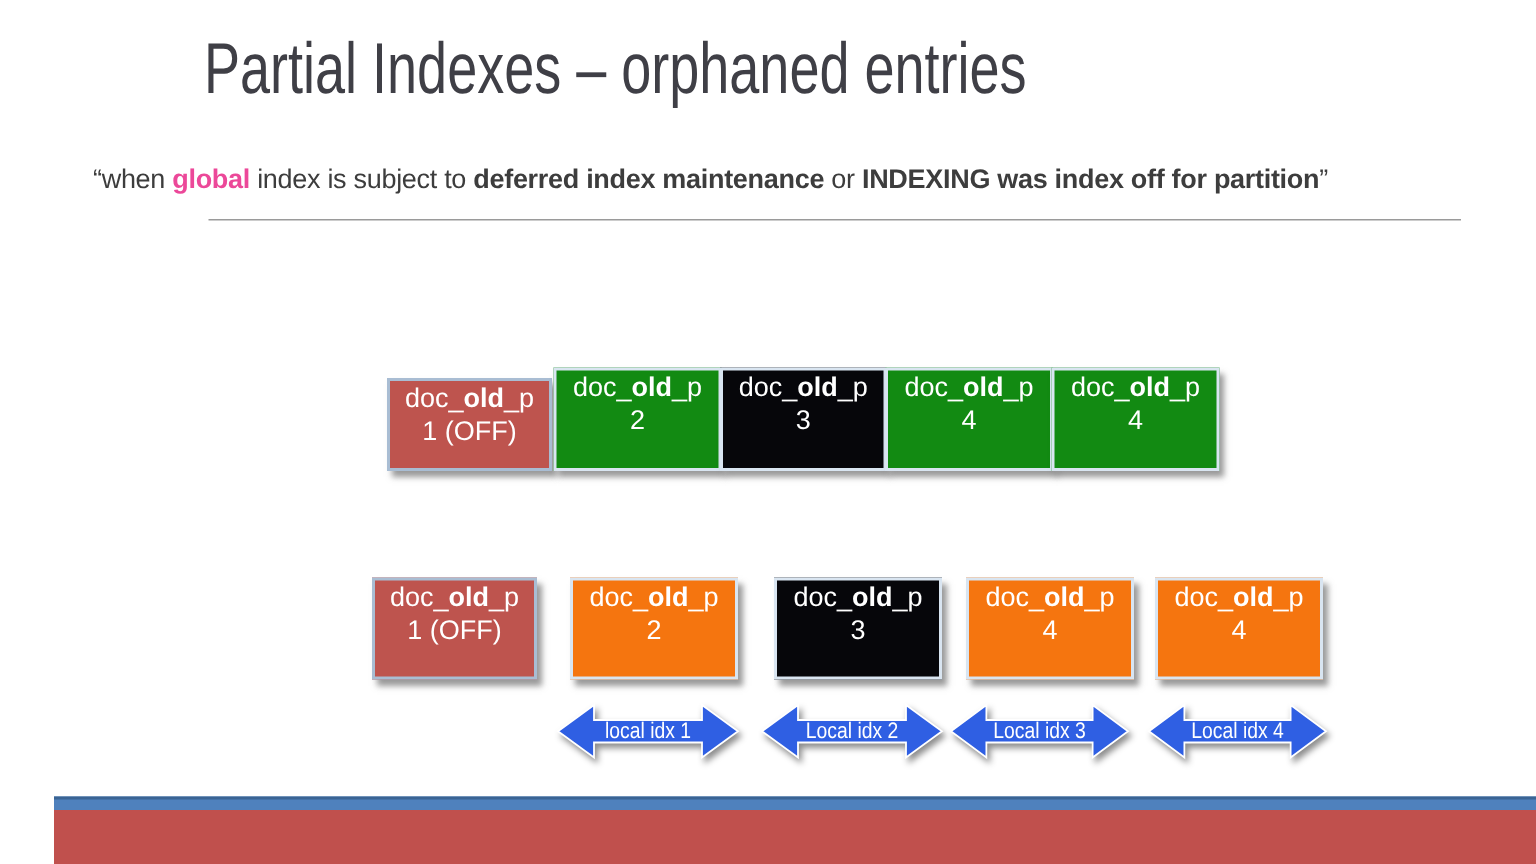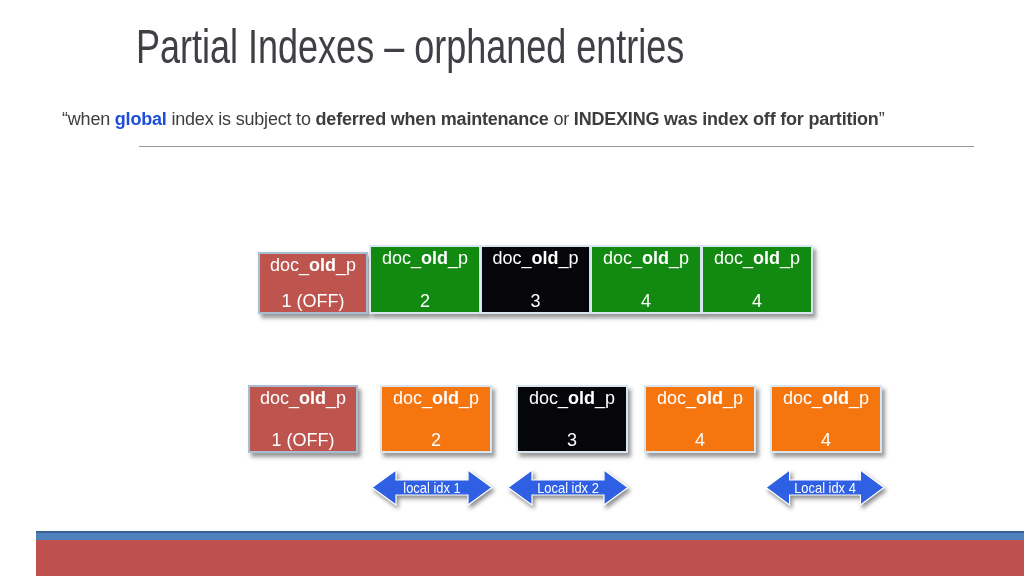--- a/index.html
+++ b/index.html
@@ -5,27 +5,27 @@
   html,body{margin:0;padding:0;background:#fff;}
   .slide{position:relative;width:1024px;height:576px;background:#ffffff;overflow:hidden;
          font-family:"Liberation Sans",sans-serif;margin-left:36px;}
 
   .title{position:absolute;left:100px;top:22px;font-size:48px;font-weight:400;color:#3f3f46;
          white-space:nowrap;transform:scaleX(.75);transform-origin:left top;line-height:1.05;}
 
   .quote{position:absolute;left:26px;top:109px;font-size:18px;letter-spacing:-.2px;
          color:#3d3d3d;white-space:nowrap;}
   .quote b{font-weight:bold;}
-  .accent{color:#1d4ed8;font-weight:bold;}
+  .accent{color:#ec4899;font-weight:bold;}
   .rule{position:absolute;left:103px;top:146px;width:835px;height:1px;background:#9a9a9a;}
 
   .sql{position:absolute;left:28px;top:188px;font-size:20px;color:#3d3d3d;white-space:nowrap;}
 
   .pbox{position:absolute;box-sizing:border-box;color:#fff;text-align:center;
-        display:flex;flex-direction:column;justify-content:space-between;
+        display:flex;flex-direction:column;justify-content:flex-start;
         font-size:18px;line-height:22px;
         border:2px solid #d9e5f1;box-shadow:3px 4px 4px rgba(70,70,70,.55);}
   .green{background:#128A12;}
   .black{background:#06060a;}
   .orange{background:#F5750F;}
   .offred{background:#BE544E;border-color:#a9bdd3;}
 
   .arrow{position:absolute;}
   .arrow svg{position:absolute;left:0;top:0;width:100%;height:100%;
              filter:drop-shadow(2px 3px 2px rgba(0,0,0,.45));}
@@ -38,21 +38,21 @@
                background:#4F81BD;border-top:2px solid #3A6494;}
   .footer-red{position:absolute;left:0;top:540px;width:1024px;height:36px;background:#C0504D;}
 </style>
 </head>
 <body>
 
 <div class="slide">
 
   <div class="title">Partial Indexes – orphaned entries</div>
 
-  <div class="quote"><span>“when </span><span class="accent">global</span><span> index is subject to </span><b>deferred when maintenance</b><span> or </span><b>INDEXING was index off for partition</b><span>”</span></div>
+  <div class="quote"><span>“when </span><span class="accent">global</span><span> index is subject to </span><b>deferred index maintenance</b><span> or </span><b>INDEXING was index off for partition</b><span>”</span></div>
   <div class="rule"></div>
 
 
   <div class="pbox offred" style="left:222px;top:252px;width:110px;height:62px;">
     <div><span>doc_</span><b>old</b><span>_p</span></div>
     <div>1 (OFF)</div>
   </div>
   <div class="pbox green" style="left:333px;top:245px;width:112px;height:69px;">
     <div><span>doc_</span><b>old</b><span>_p</span></div>
     <div>2</div>
@@ -97,20 +97,26 @@
       <polygon points="2,20.5 26,3 26,13 98,13 98,3 122,20.5 98,38 98,28 26,28 26,38" fill="#2F5FE3" stroke="#ffffff" stroke-width="1.2"></polygon>
     </svg>
     <div class="albl albl-l">local idx 1</div>
   </div>
   <div class="arrow" style="left:470px;top:467px;width:124px;height:41px;">
     <svg viewBox="0 0 124 41" preserveAspectRatio="none">
       <polygon points="2,20.5 26,3 26,13 98,13 98,3 122,20.5 98,38 98,28 26,28 26,38" fill="#2F5FE3" stroke="#ffffff" stroke-width="1.2"></polygon>
     </svg>
     <div class="albl albl-l">Local idx 2</div>
   </div>
+  <div class="arrow" style="left:596px;top:467px;width:122px;height:41px;">
+    <svg viewBox="0 0 124 41" preserveAspectRatio="none">
+      <polygon points="2,20.5 26,3 26,13 98,13 98,3 122,20.5 98,38 98,28 26,28 26,38" fill="#2F5FE3" stroke="#ffffff" stroke-width="1.2"></polygon>
+    </svg>
+    <div class="albl albl-l">Local idx 3</div>
+  </div>
   <div class="arrow" style="left:728px;top:467px;width:122px;height:41px;">
     <svg viewBox="0 0 124 41" preserveAspectRatio="none">
       <polygon points="2,20.5 26,3 26,13 98,13 98,3 122,20.5 98,38 98,28 26,28 26,38" fill="#2F5FE3" stroke="#ffffff" stroke-width="1.2"></polygon>
     </svg>
     <div class="albl albl-l">Local idx 4</div>
   </div>
 
   <div class="footer-blue"></div>
   <div class="footer-red"></div>
 

